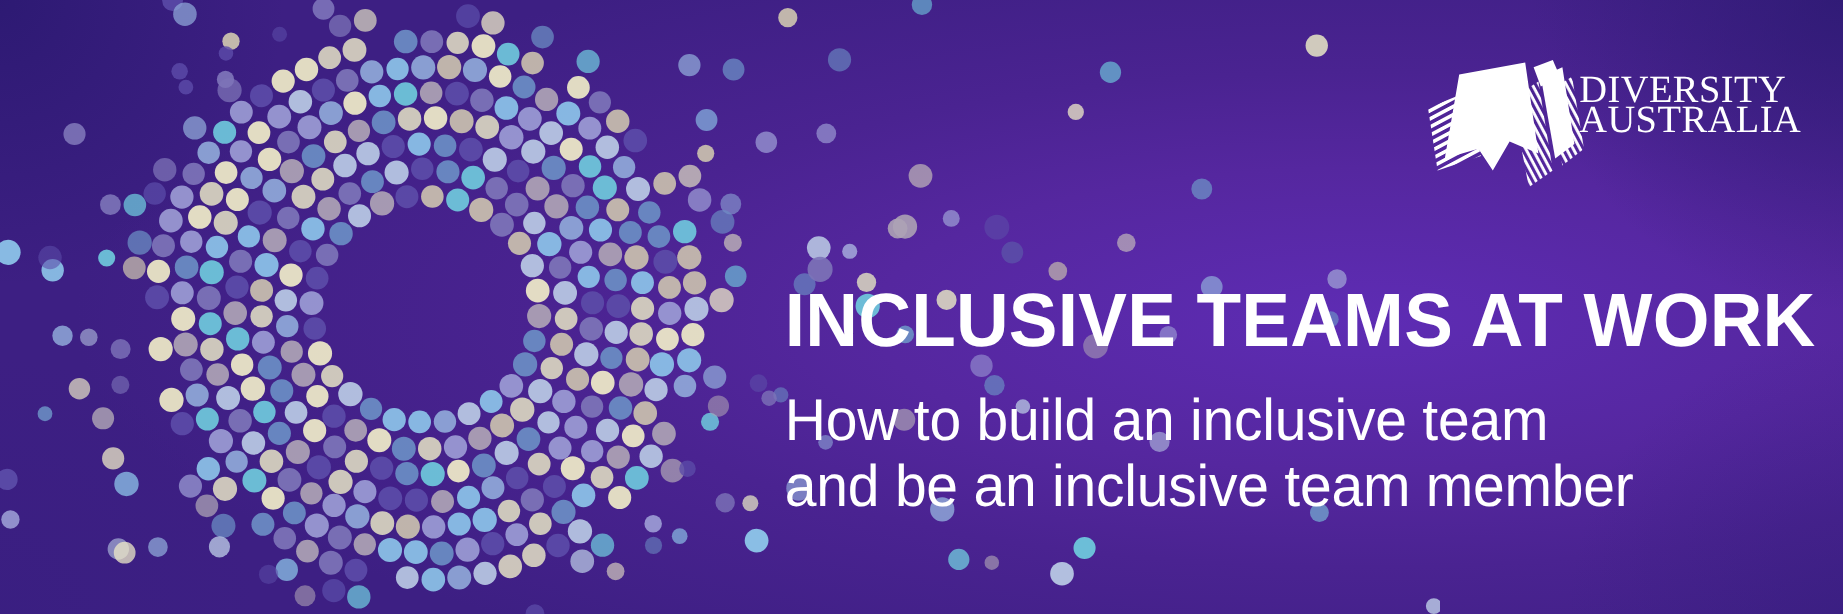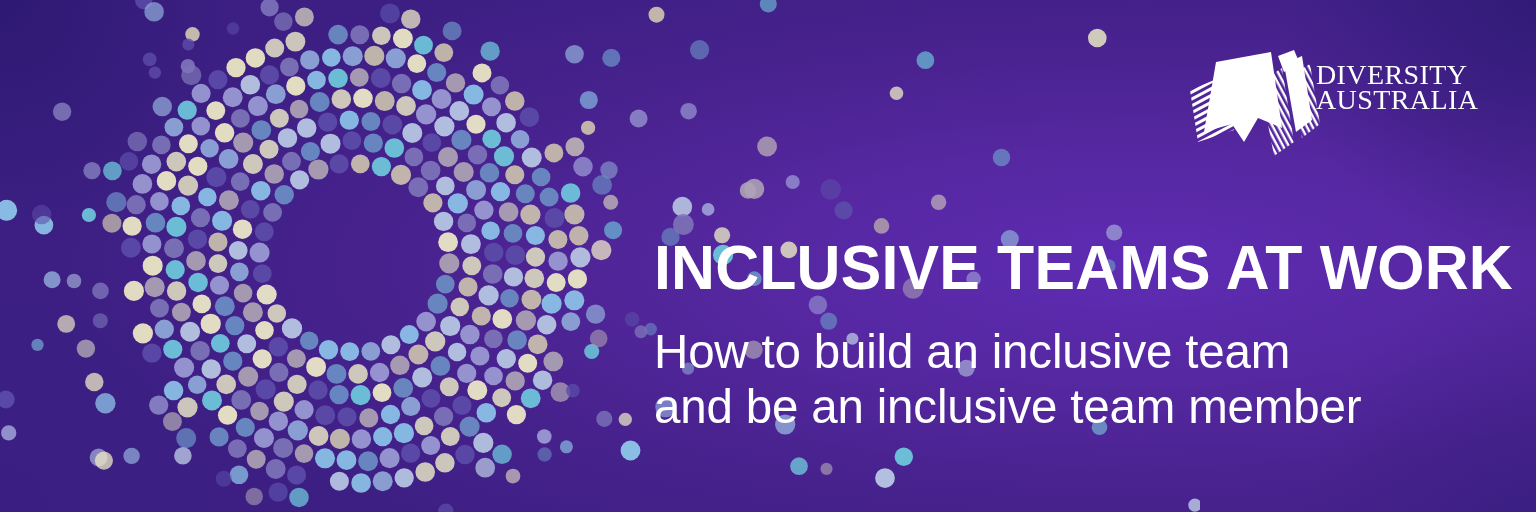--- a/index.html
+++ b/index.html
@@ -42,21 +42,21 @@
     width: 240px;
     height: 120px;
   }
   .logo-mark { position: absolute; left: 0; top: 0; width: 136px; height: 118px; }
   .logo-text {
     position: absolute;
     left: 130px;
     top: 16px;
     color: #ffffff;
     font-family: "Liberation Serif", serif;
-    font-size: 28px;
+    font-size: 32px;
     line-height: 25px;
     letter-spacing: 0.4px;
     white-space: nowrap;
   }
   .logo-text span { display: block; }
 
   .copy {
     position: absolute;
     left: 654px;
     top: 234px;

